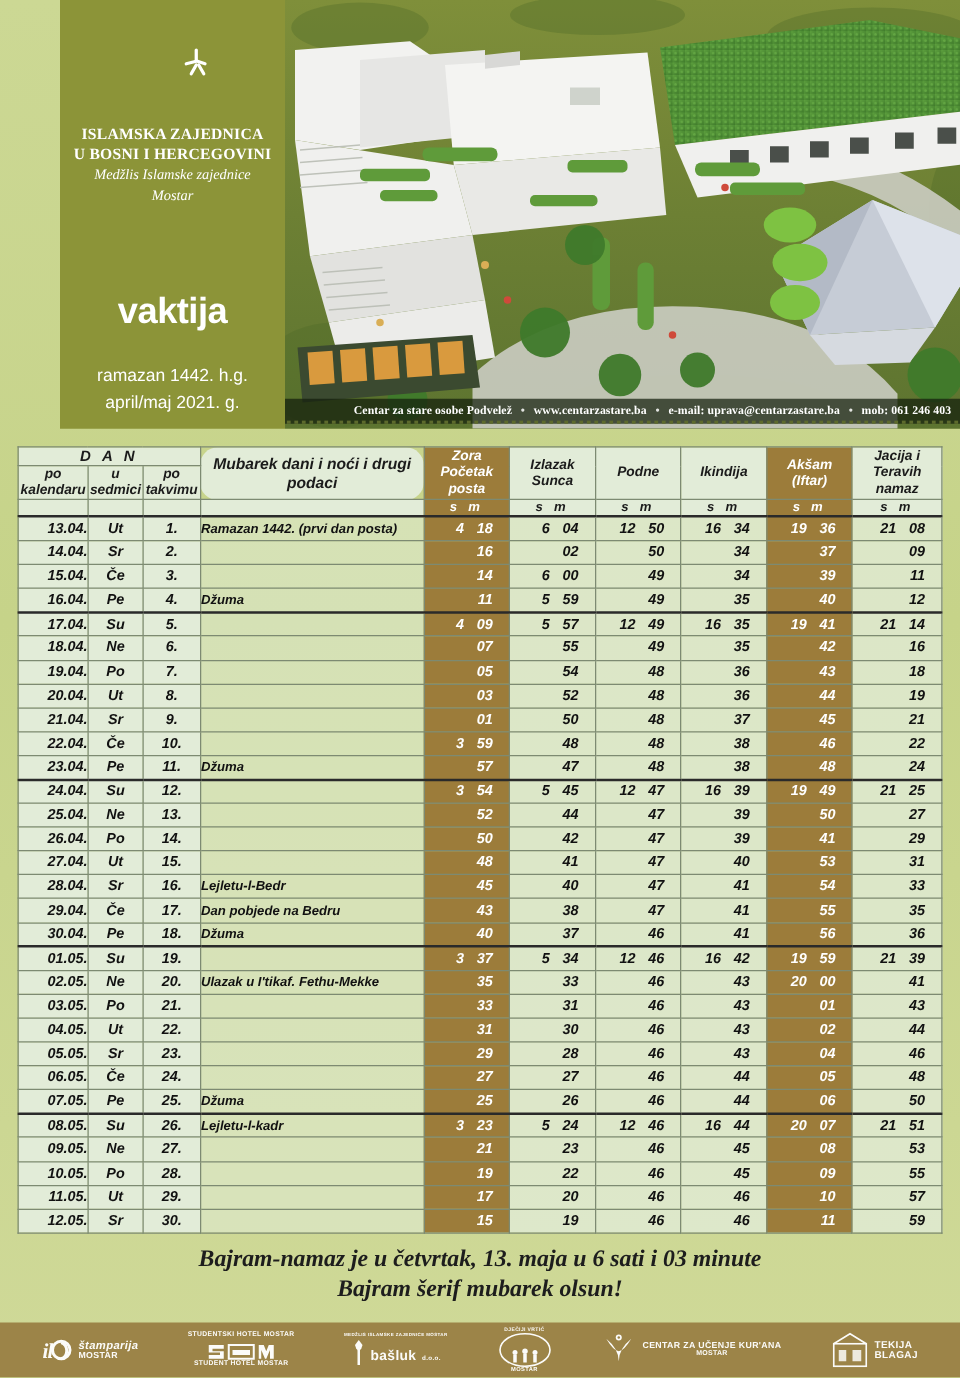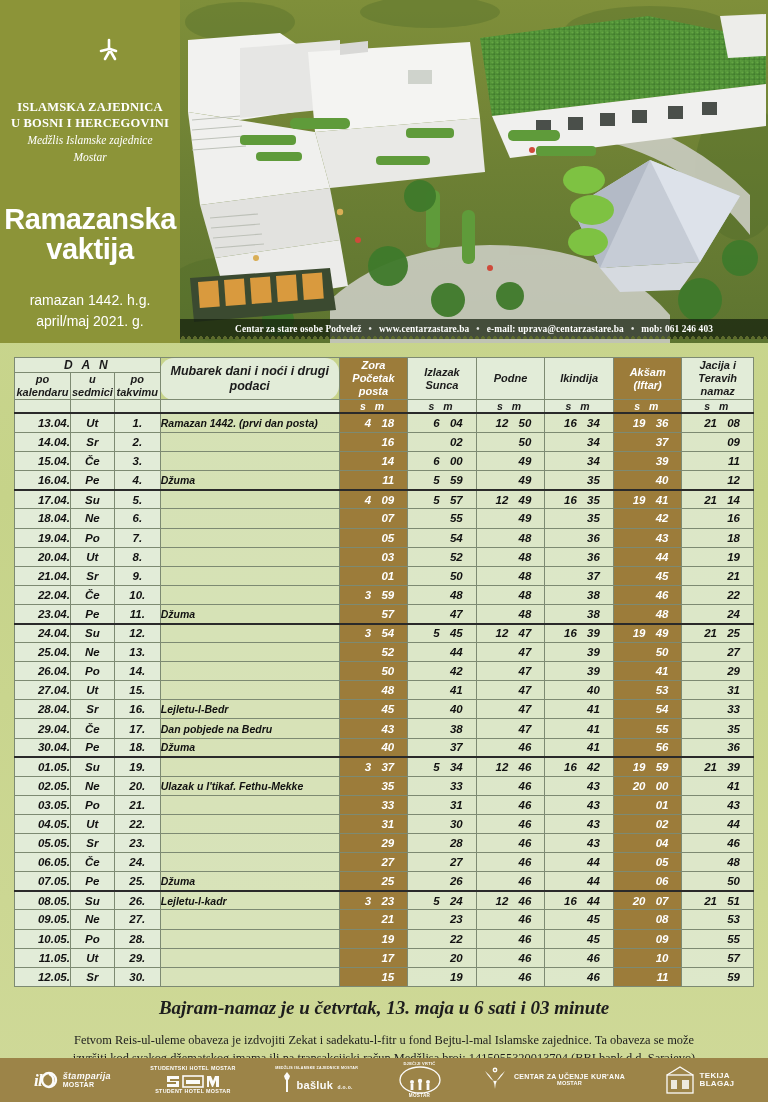--- a/index.html
+++ b/index.html
@@ -7,21 +7,21 @@
   body {
     font-family:"Liberation Sans", sans-serif;
     background:#c9d68f;
     overflow:hidden;
     position:relative;
   }
   .poster { width:768px; height:1102px; position:relative;
             background:linear-gradient(180deg,#ccd894 0%,#c6d389 45%,#cfd998 100%); }
 
   
-  .hero { position:relative; width:608px; height:343px; display:flex; }
+  .hero { position:relative; width:608px; height:343px; display:flex;margin-left:48px; }
   .hero-left {
     width:180px; height:343px; background:#8c9438;
     display:flex; flex-direction:column; align-items:center;
     color:#fff; padding-top:18px; position:relative; z-index:3;
   }
   .logo-mark { width:74px; height:74px; position:relative; margin-bottom:8px; }
   .org-line1 { font-size:12.5px; font-weight:bold; letter-spacing:.2px;
                font-family:"Liberation Serif", serif; text-align:center; line-height:1.25; }
   .org-line2 { font-size:11.5px; font-style:italic; font-family:"Liberation Serif", serif;
                text-align:center; line-height:1.3; margin-top:2px; }
@@ -234,21 +234,21 @@
             <line x1="62" y1="41" x2="58" y2="34"></line>
           </g>
         </svg>
       </div>
       <div class="org-line1">ISLAMSKA ZAJEDNICA</div>
       <div class="org-line1">U BOSNI I HERCEGOVINI</div>
       <div class="org-line2">Medžlis Islamske zajednice</div>
       <div class="org-line2">Mostar</div>
 
       <div class="big-title">
-        <span>Ramazanska</span><br>
+        <br>
         <span>vaktija</span>
       </div>
 
       <div class="sub-dates">
         <span>ramazan 1442. h.g.</span><br>
         <span>april/maj 2021. g.</span>
       </div>
     </div>
 
     <div class="contact-bar">
@@ -1580,20 +1580,21 @@
               </div>
             </td>
           </tr>
         </tbody>
     </table>
 
   </div>
 
   <div class="bajram">
     <div class="l1">Bajram-namaz je u četvrtak, 13. maja u 6 sati i 03 minute</div>
+    <div class="l2">Bajram šerif mubarek olsun!</div>
   </div>
 
   <div class="fetva">
     <span>Fetvom Reis-ul-uleme obaveza je izdvojiti Zekat i sadekatu-l-fitr u fond Bejtu-l-mal Islamske zajednice. Ta obaveza se može</span><br>
     <span>izvršiti kod svakog džematskog imama ili na transakcijski račun Medžlisa broj: 1415055320013704 (BBI bank d.d. Sarajevo)</span>
   </div>
 
   <div class="sponsors">
 
     <div class="sponsor">

